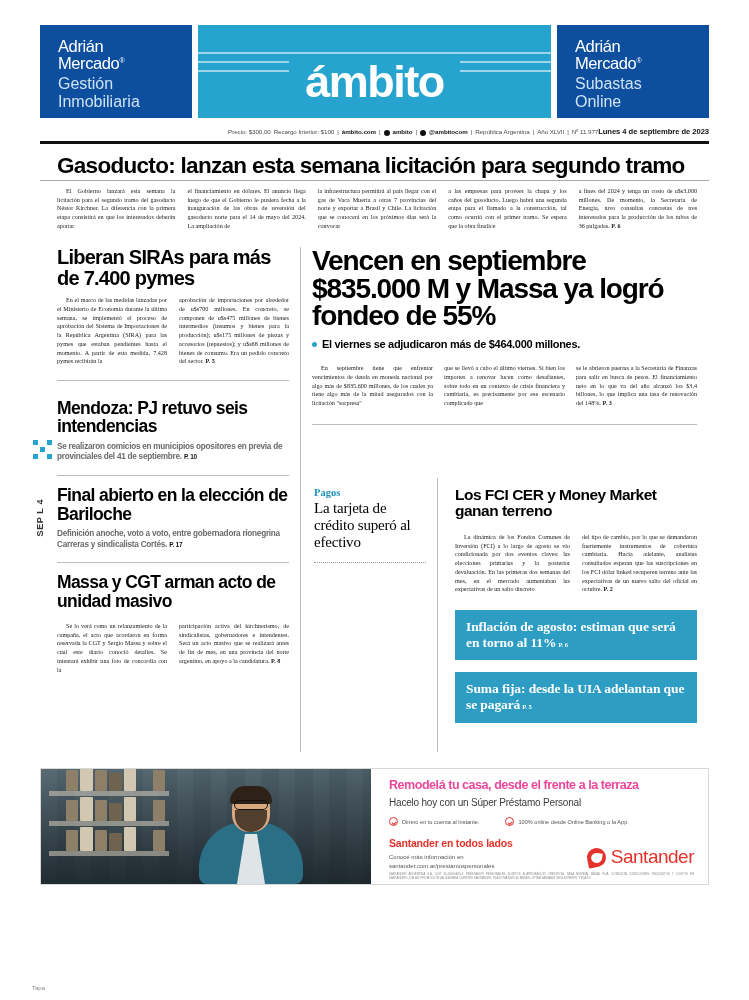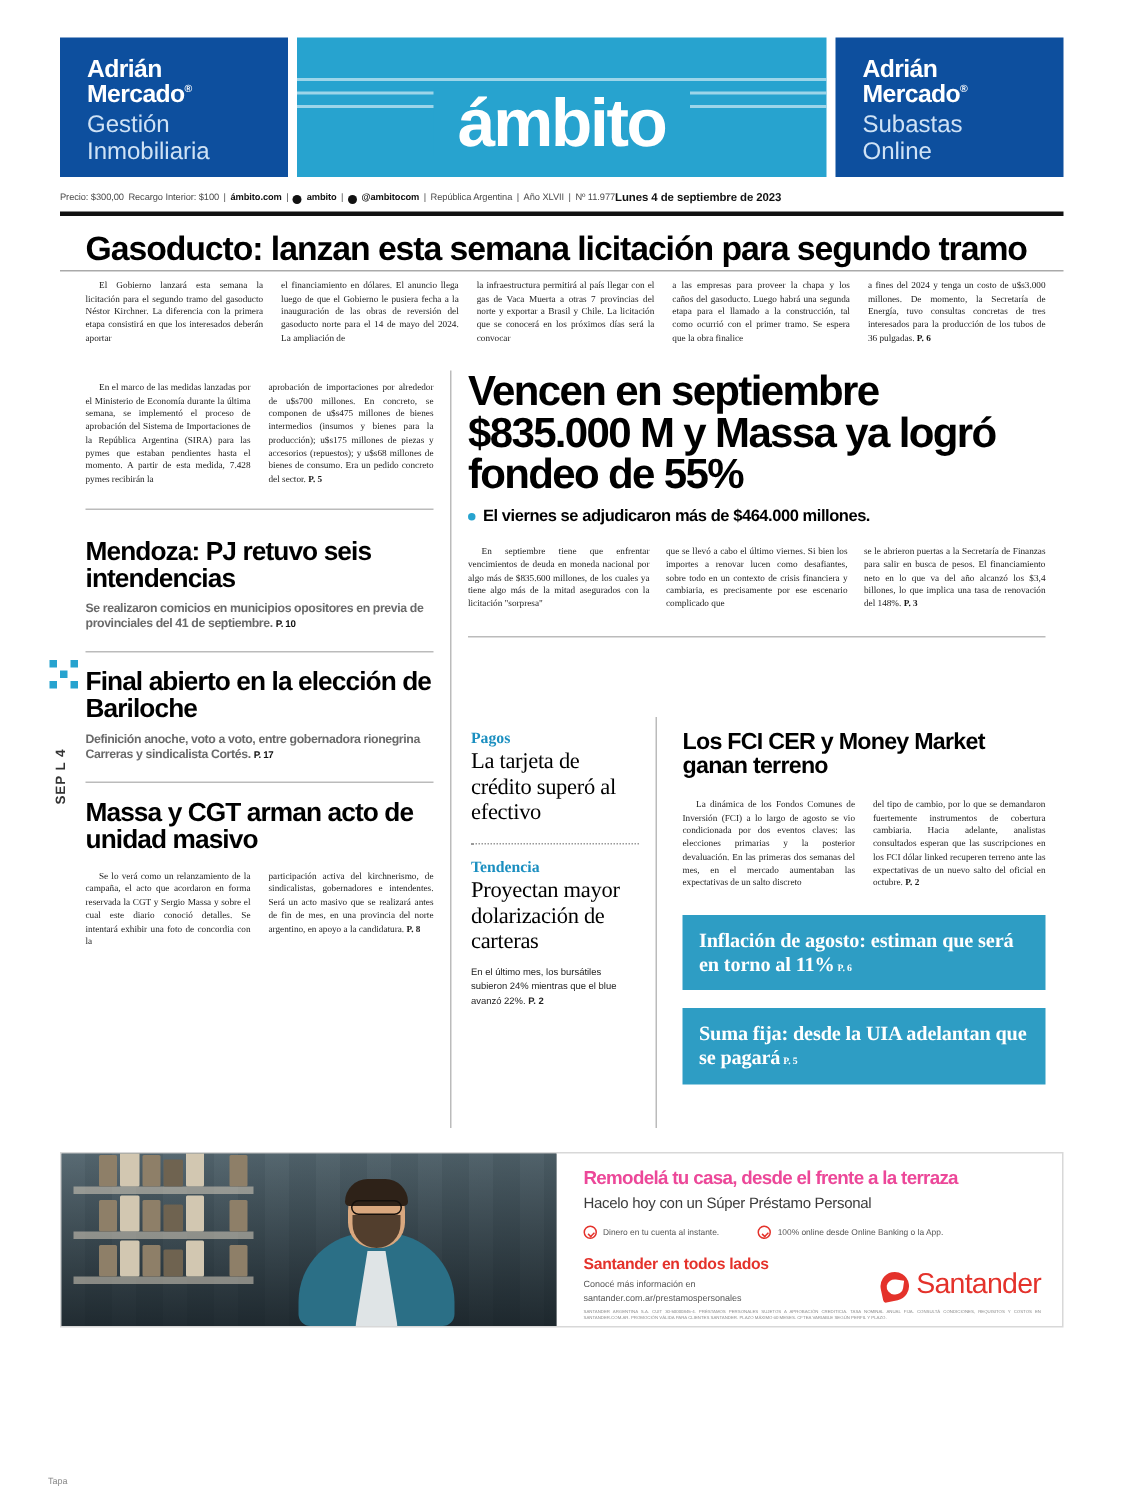--- a/index.html
+++ b/index.html
@@ -35,21 +35,21 @@
 
   .ad-box {
     width: 152px;
     background: #0d4f9e;
     color: #fff;
     padding: 13px 0 0 18px;
     flex-shrink: 0;
   }
   .ad-box .l1 {
     font-size: 16.5px;
-    font-weight: 700;
+    font-weight: 400;
     letter-spacing: -0.4px;
     line-height: 1.04;
   }
   .ad-box .l2 {
     font-size: 16px;
     font-weight: 400;
     line-height: 1.13;
     margin-top: 3px;
     color: #cfe2f5;
   }
@@ -105,21 +105,21 @@
     padding-left: 7px;
   }
 
   
   .infobar {
     position: absolute;
     left: 40px;
     top: 127px;
     width: 669px;
     display: flex;
-    justify-content: flex-start;
+    justify-content: flex-end;
     align-items: center;
     font-size: 6.2px;
     color: #4a4a4a;
     letter-spacing: -0.05px;
   }
   .infobar .left { display: flex; align-items: center; gap: 3px; }
   .infobar b { font-weight: 700; color: #111; }
   .infobar .date { font-weight: 700; font-size: 7.6px; color: #111; }
   .dot-ic {
     display: inline-block;
@@ -660,20 +660,21 @@
       <i></i>
         <i class="off"></i>
         <i></i>
     </div>
     <div class="side-date">SEP L 4</div>
   </div>
 
   <div class="col-left">
 
     <div>
+      <div class="hl-lg">Liberan SIRAs para más de 7.400 pymes</div>
       <div class="two-col">
         <div class="body-col">
             <span class="ind">En el marco de las medidas lanzadas por el Ministerio de Economía durante la última semana, se implementó el proceso de aprobación del Sistema de Importaciones de la República Argentina (SIRA) para las pymes que estaban pendientes hasta el momento. A partir de esta medida, 7.428 pymes recibirán la</span>
           </div>
         <div class="body-col"><span>aprobación de importaciones por alrededor de u$s700 millones. En concreto, se componen de u$s475 millones de bienes intermedios (insumos y bienes para la producción); u$s175 millones de piezas y accesorios (repuestos); y u$s68 millones de bienes de consumo. Era un pedido concreto del sector.</span> <b>P. 5</b></div>
       </div>
     </div>
 
     <div class="hrule" style="margin-top:14px;"></div>
 
@@ -728,27 +729,20 @@
 
   <div class="teaser-col">
 
     <div>
       <div class="teaser-label">Pagos</div>
       <div class="teaser-title">La tarjeta de crédito superó al efectivo</div>
     </div>
 
     <div class="teaser-rule"></div>
 
-    <div>
-      <div class="teaser-label">Tendencia</div>
-      <div class="teaser-title">Proyectan mayor dolarización de carteras</div>
-      <div class="teaser-body">
-        <span>En el último mes, los bursátiles subieron 24% mientras que el blue avanzó 22%.</span> <b>P. 2</b>
-      </div>
-    </div>
   </div>
 
   <div style="position:absolute; left:455px; top:487px; width:242px;">
 
     <div>
       <div class="hl-sm">Los FCI CER y Money Market ganan terreno</div>
       <div class="two-col" style="margin-top:13px;">
         <div class="body-col">
             <span class="ind">La dinámica de los Fondos Comunes de Inversión (FCI) a lo largo de agosto se vio condicionada por dos eventos claves: las elecciones primarias y la posterior devaluación. En las primeras dos semanas del mes, en el mercado aumentaban las expectativas de un salto discreto</span>
           </div>

